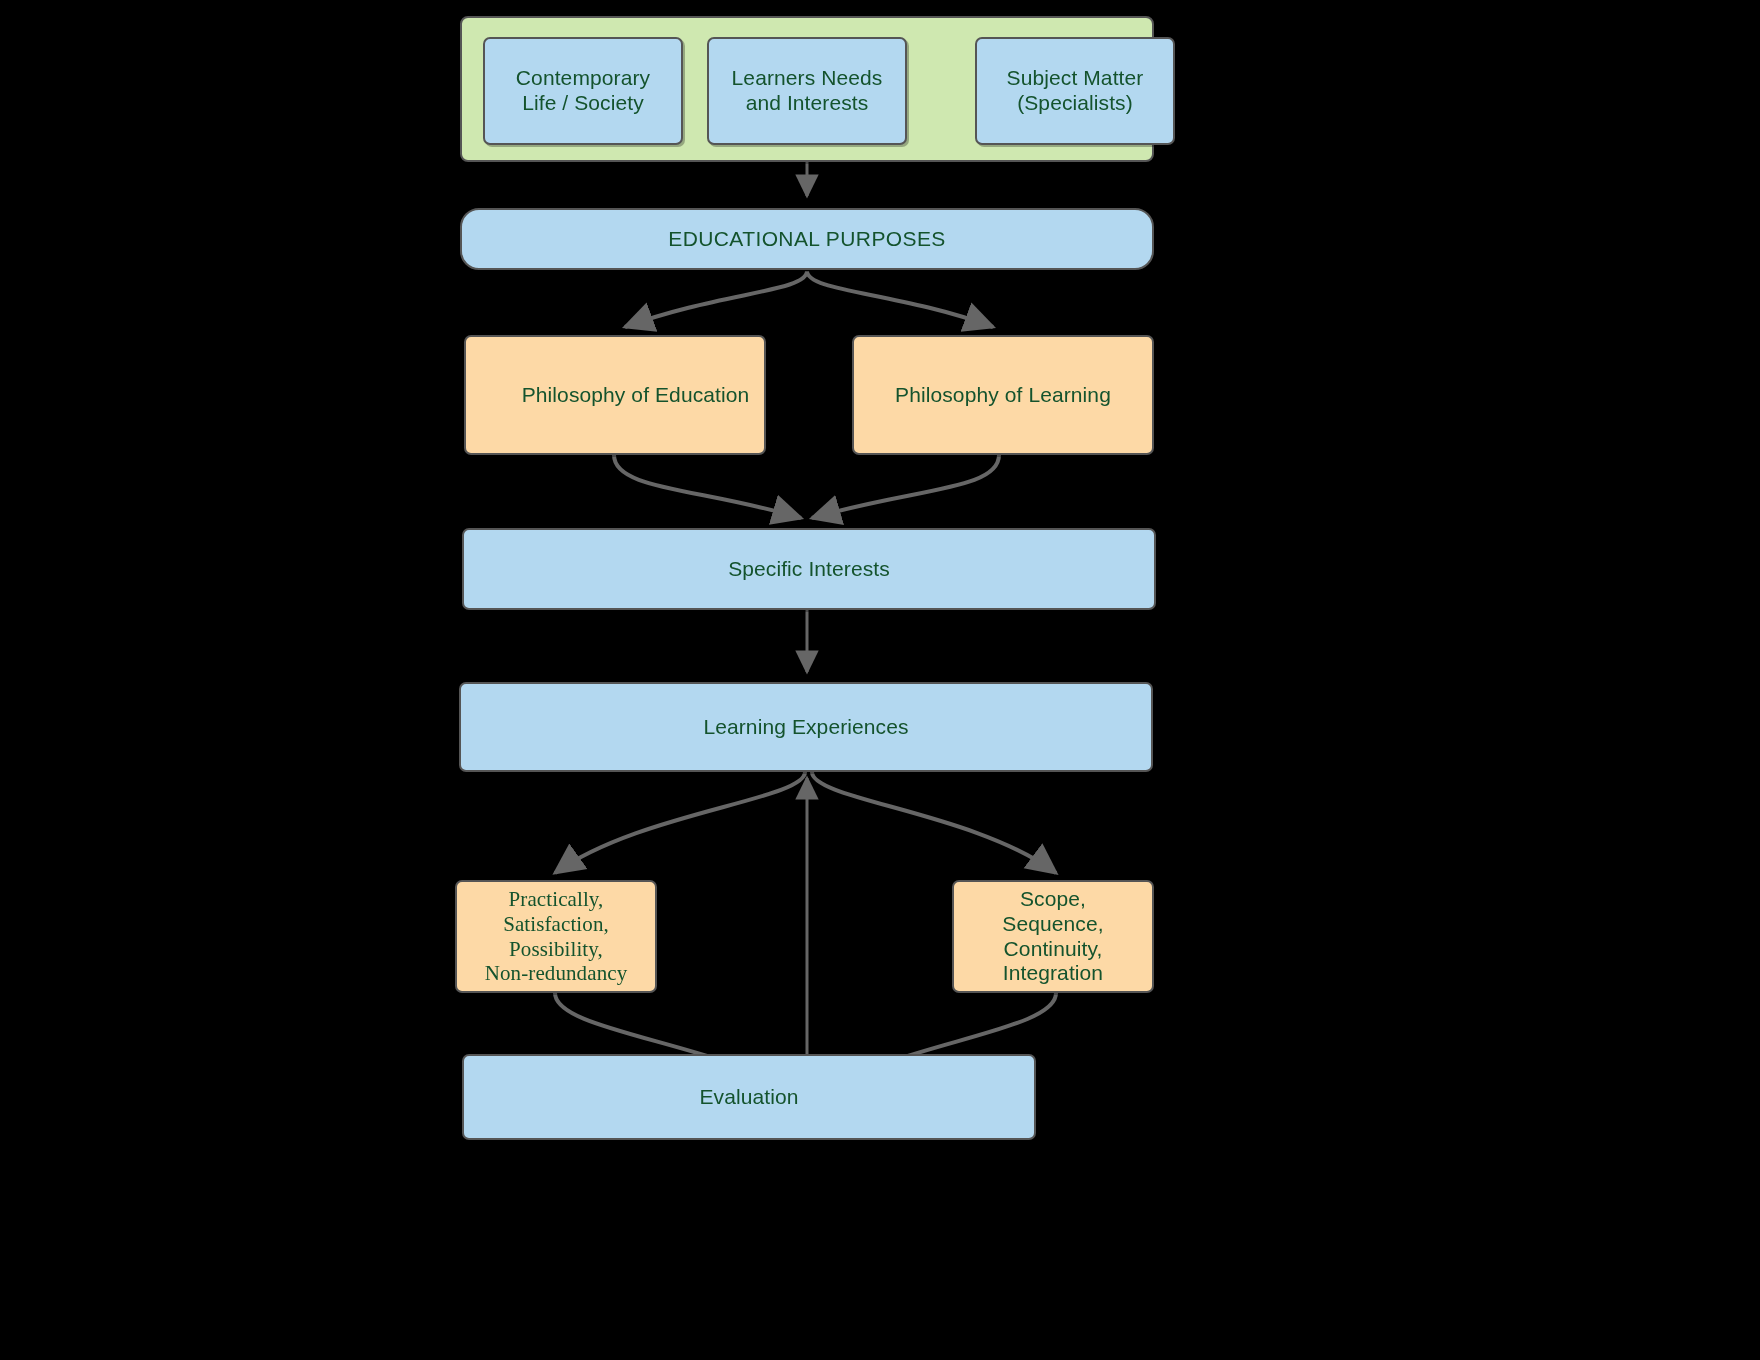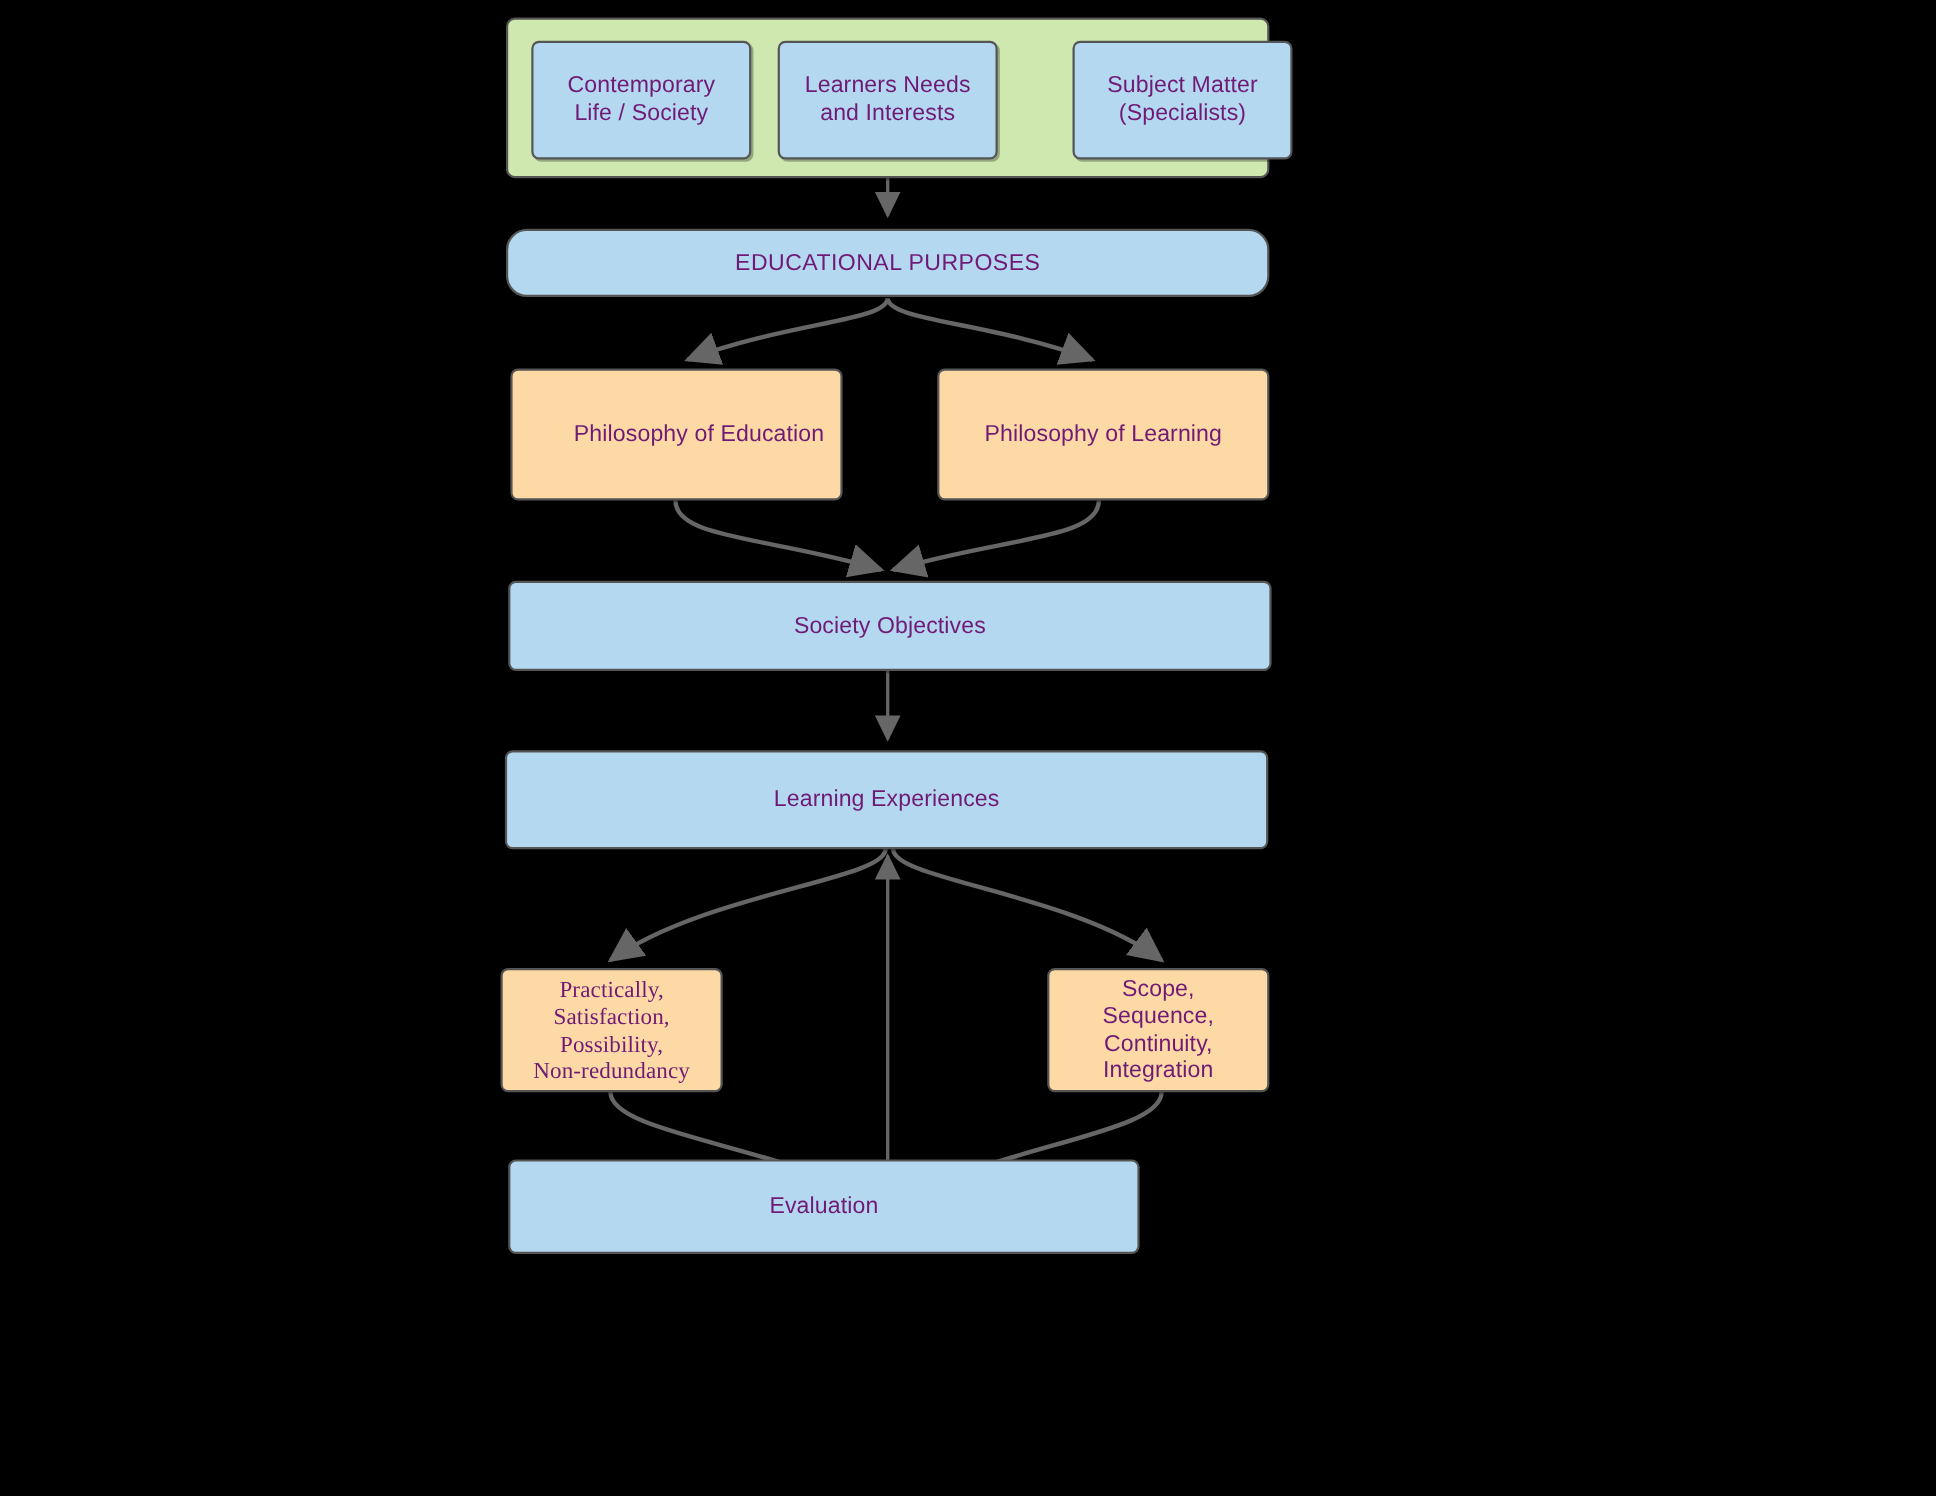--- a/index.html
+++ b/index.html
@@ -30,21 +30,21 @@
   }
   .node {
     position: absolute;
     box-sizing: border-box;
     border: 2px solid #555555;
     border-radius: 7px;
     display: flex;
     align-items: center;
     justify-content: center;
     text-align: center;
-    color: #701a75;
+    color: #14532d;
     font-size: 21px;
     line-height: 1.18;
     letter-spacing: 0.1px;
     white-space: pre-line;
     box-shadow: 2px 2px 0px rgba(0,0,0,0.28);
   }
   .blue   { background: #b3d8f0; }
   .orange { background: #fdd9a6; }
 
   .group-green {
@@ -108,21 +108,21 @@
   </div>
 
   <div class="node orange" style="left:464px; top:335px; width:302px; height:120px;padding-left:41px;">
     <span>Philosophy of Education</span>
   </div>
   <div class="node orange" style="left:852px; top:335px; width:302px; height:120px;">
     <span>Philosophy of Learning</span>
   </div>
 
   <div class="node blue" style="left:462px; top:528px; width:694px; height:82px;">
-    <span>Society Objectives</span>
+    <span>Specific Interests</span>
   </div>
 
   <div class="node blue" style="left:459px; top:682px; width:694px; height:90px;">
     <span>Learning Experiences</span>
   </div>
 
   <div class="node orange" style="left:455px; top:880px; width:202px; height:113px;font-family:Liberation Serif, serif;">
     <span>Practically,
 Satisfaction,
 Possibility,

